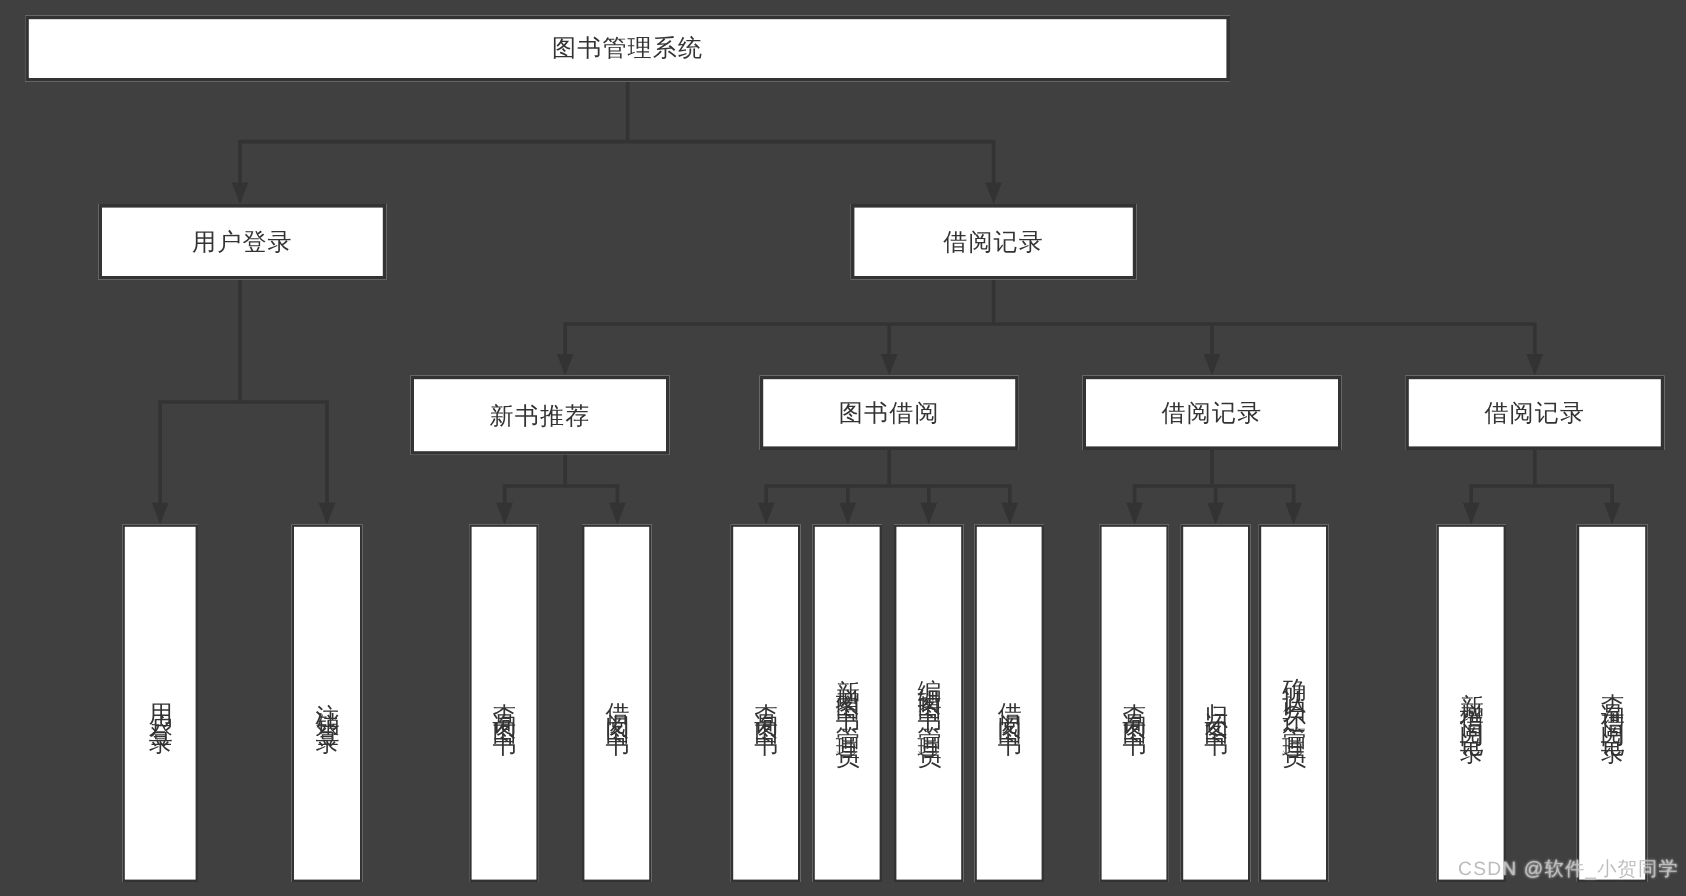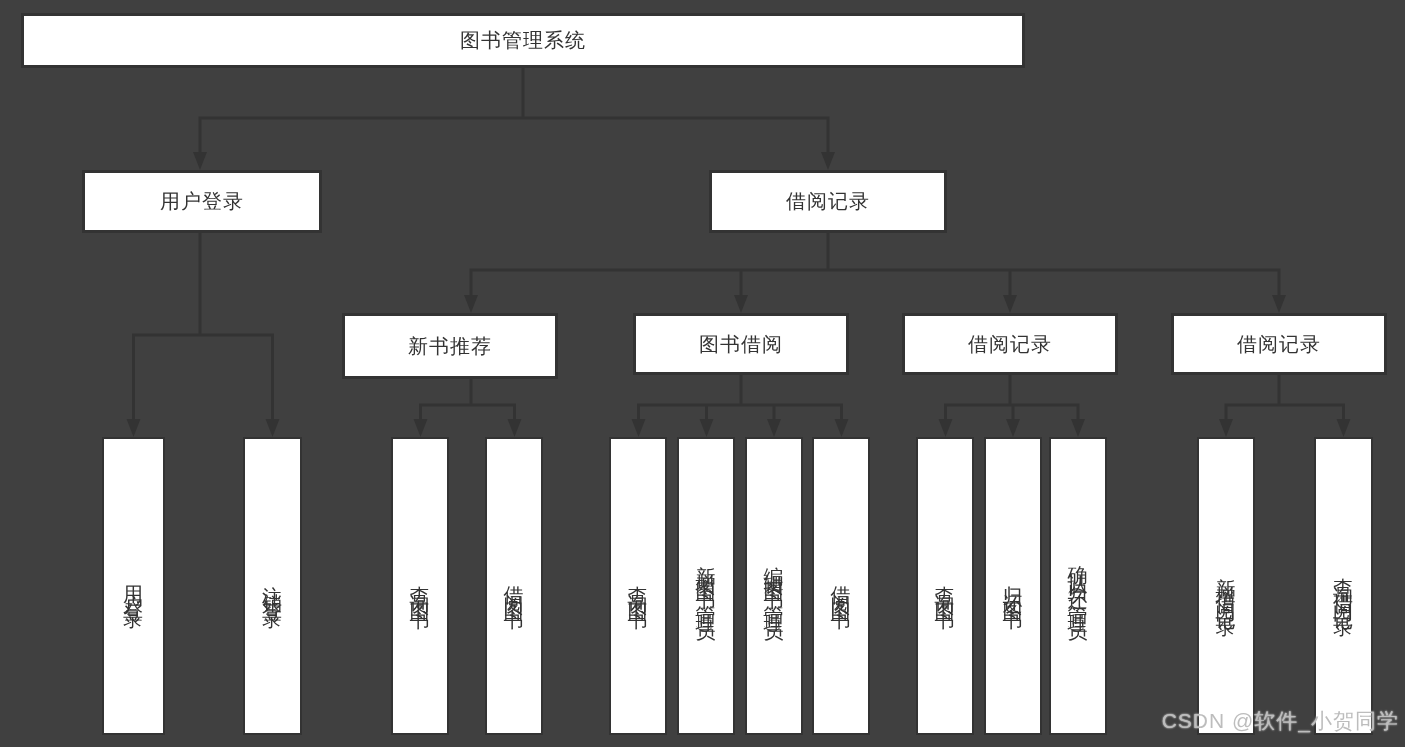--- a/index.html
+++ b/index.html
@@ -42,21 +42,21 @@
     letter-spacing: 8px;
     border-width: 2.5px;
     white-space: normal;
     line-height: 1;
   }
   .watermark {
     position: absolute;
     right: 6px;
     bottom: 12px;
     z-index: 5;
-    font-size: 21px;
+    font-size: 16px;
     letter-spacing: 1px;
     color: #bdbdbd;
     text-shadow: 0 0 2px #ffffff;
   }
 </style>
 </head>
 <body>
 
 <div class="canvas">
 

